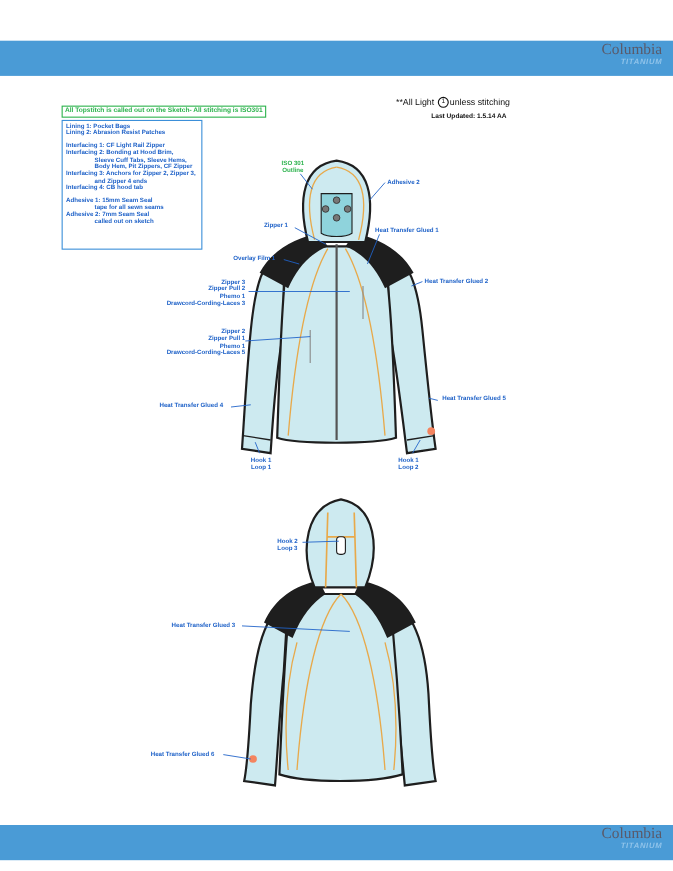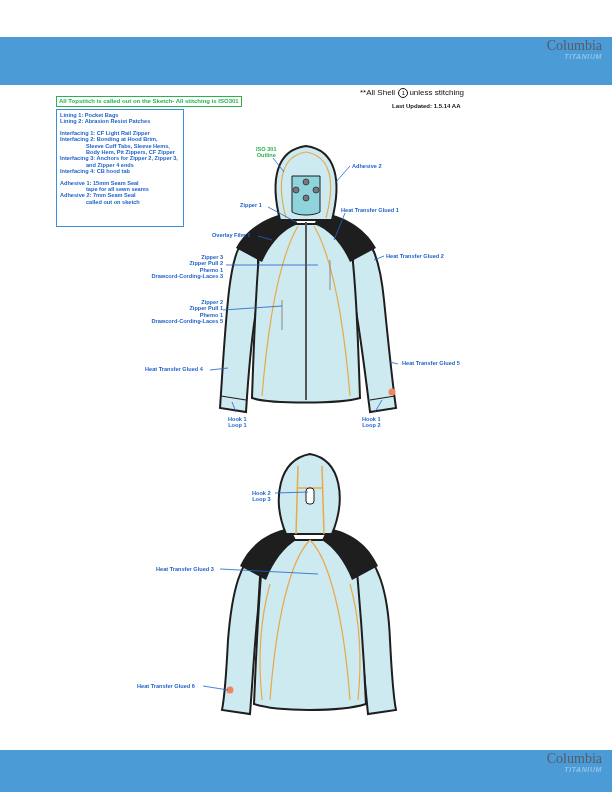--- a/index.html
+++ b/index.html
@@ -1,21 +1,21 @@
 <!DOCTYPE html>
 <html><head>
 <meta charset="utf-8">
 <style>
   html, body { margin: 0; padding: 0; }
   body {
     width: 612px; height: 792px; position: relative; background: #ffffff;
     font-family: "Liberation Sans", sans-serif; overflow: hidden;
   }
   .band {
-    position: absolute; left: 0; width: 612px; height: 48px;
+    position: absolute; left: 0; width: 612px; height: 32px;
     background: #4a9bd6;
   }
   .band.top { top: 37px; }
   .band.bottom { top: 750px; }
   .brand { position: absolute; right: 10px; top: 0; text-align: right; }
   .brand .name {
     font-family: "Liberation Serif", serif; font-size: 14px; color: #5a5a6a;
     line-height: 15px; display: block; margin-top: 1px;
   }
   .brand .sub {
@@ -80,21 +80,21 @@
   <div class="ind">and Zipper 4 ends</div>
   <div>Interfacing 4: CB hood tab</div>
   <div class="gap"></div>
   <div>Adhesive 1: 15mm Seam Seal</div>
   <div class="ind">tape for all sewn seams</div>
   <div>Adhesive 2: 7mm Seam Seal</div>
   <div class="ind">called out on sketch</div>
 </div>
 
 <div class="shell-note">
-  <span>**All Shell</span>
+  <span>**All Light</span>
   <span class="circle-num">1</span><span>unless stitching</span>
 </div>
 <div class="updated">Last Updated: 1.5.14 AA</div>
 
 <svg class="sketch" width="612" height="792" viewBox="0 0 612 792">
 
   <g>
 
     <path d="M258 228 C238 236 232 260 228 300 C224 340 222 380 220 408 L246 412 C248 380 252 330 258 300 Z" fill="#cdeaf0" stroke="#1e1e1e" stroke-width="2"></path>
 

